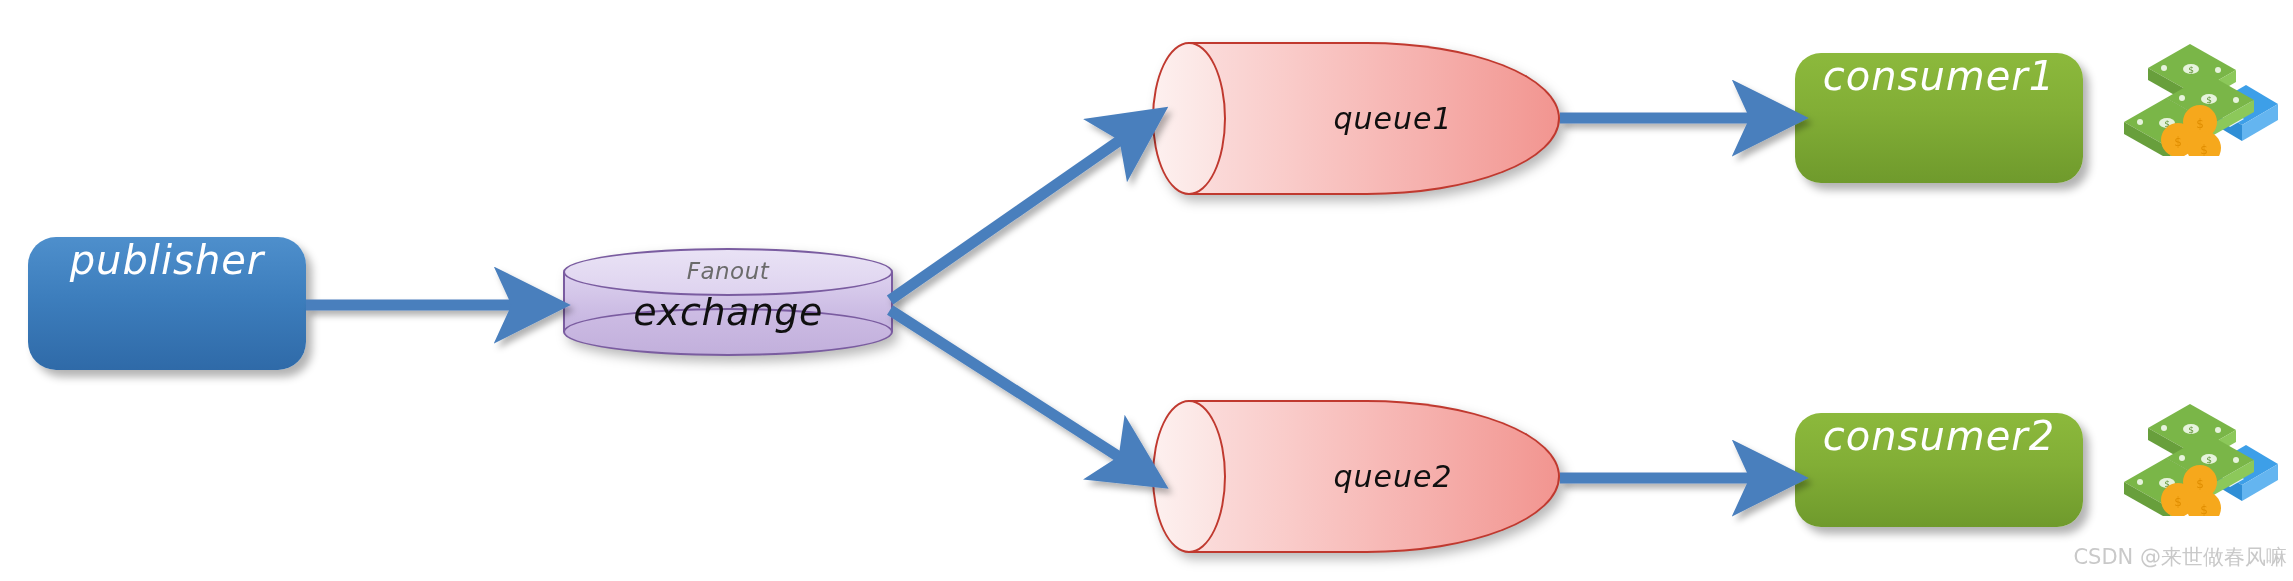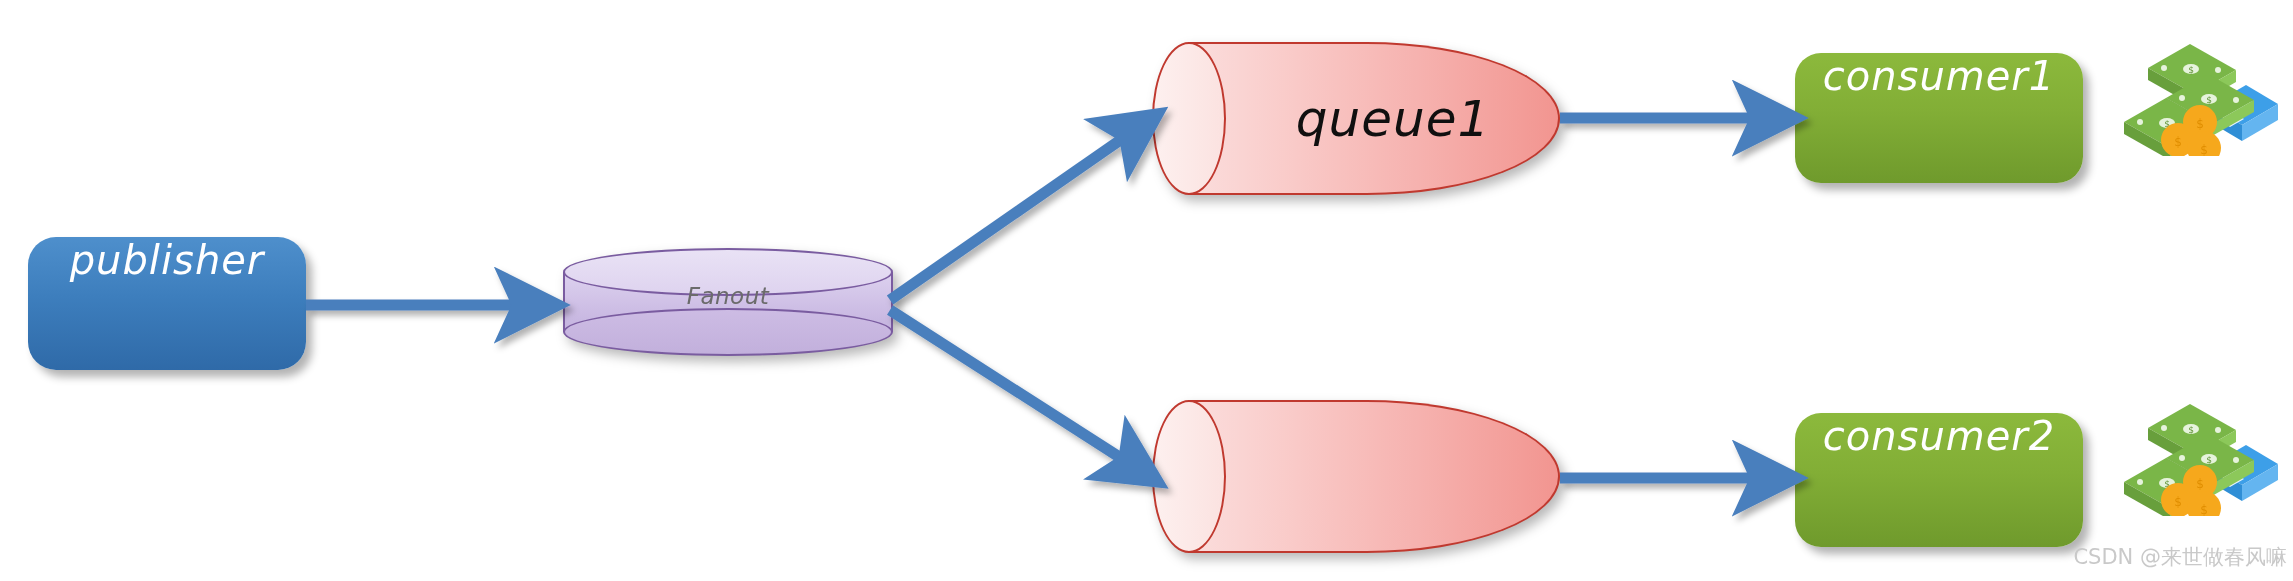--- a/index.html
+++ b/index.html
@@ -124,21 +124,21 @@
     z-index: 2;
   }
   .hcyl .label {
     position: absolute;
     left: 74px; right: 0; top: 0; bottom: 0;
     display: flex;
     align-items: center;
     justify-content: center;
     font-family: "DejaVu Sans", sans-serif;
     font-style: italic;
-    font-size: 50px;
+    font-size: 30px;
     color: #101010;
     letter-spacing: 1px;
     z-index: 3;
   }
   
   #arrows {
     position: absolute;
     left: 0; top: 0;
     width: 2293px;
     height: 581px;
@@ -184,39 +184,41 @@
   <div class="node rrect publisher" style="left:28px; top:237px; width:278px; height:133px;">
     <span>publisher</span>
   </div>
 
   <div class="node vcyl" style="left:563px; top:248px; width:330px; height:108px; filter:drop-shadow(5px 6px 6px rgba(0,0,0,0.28));">
     <div class="body"></div>
     <div class="cap-bot"></div>
     <div class="cap-top"></div>
     <div class="labels">
       <span class="sub">Fanout</span>
+      <span class="main">exchange</span>
     </div>
   </div>
 
   <div class="node hcyl" style="left:1152px; top:42px; width:408px; height:153px;">
     <div class="tube"></div>
     <div class="cap-left"></div>
     <div class="label">queue1</div>
   </div>
 
   <div class="node hcyl" style="left:1152px; top:400px; width:408px; height:153px;">
     <div class="tube"></div>
     <div class="cap-left"></div>
+    <div class="label">queue2</div>
   </div>
 
   <div class="node rrect consumer" style="left:1795px; top:53px; width:288px; height:130px;">
     <span>consumer1</span>
   </div>
 
-  <div class="node rrect consumer" style="left:1795px; top:413px; width:288px; height:134px;">
+  <div class="node rrect consumer" style="left:1795px; top:413px; width:288px; height:114px;">
     <span>consumer2</span>
   </div>
 
   <div class="money" style="left:2118px; top:36px; width:160px; height:120px;">
     <svg viewBox="0 0 160 120" width="160" height="120">
 
       <g>
         <path d="M92,70 L128,49 L160,68 L124,89 Z" fill="#3d9fe8"></path>
         <path d="M92,70 L92,86 L124,105 L124,89 Z" fill="#2f8ed6"></path>
         <path d="M124,89 L160,68 L160,84 L124,105 Z" fill="#64b5f0"></path>

